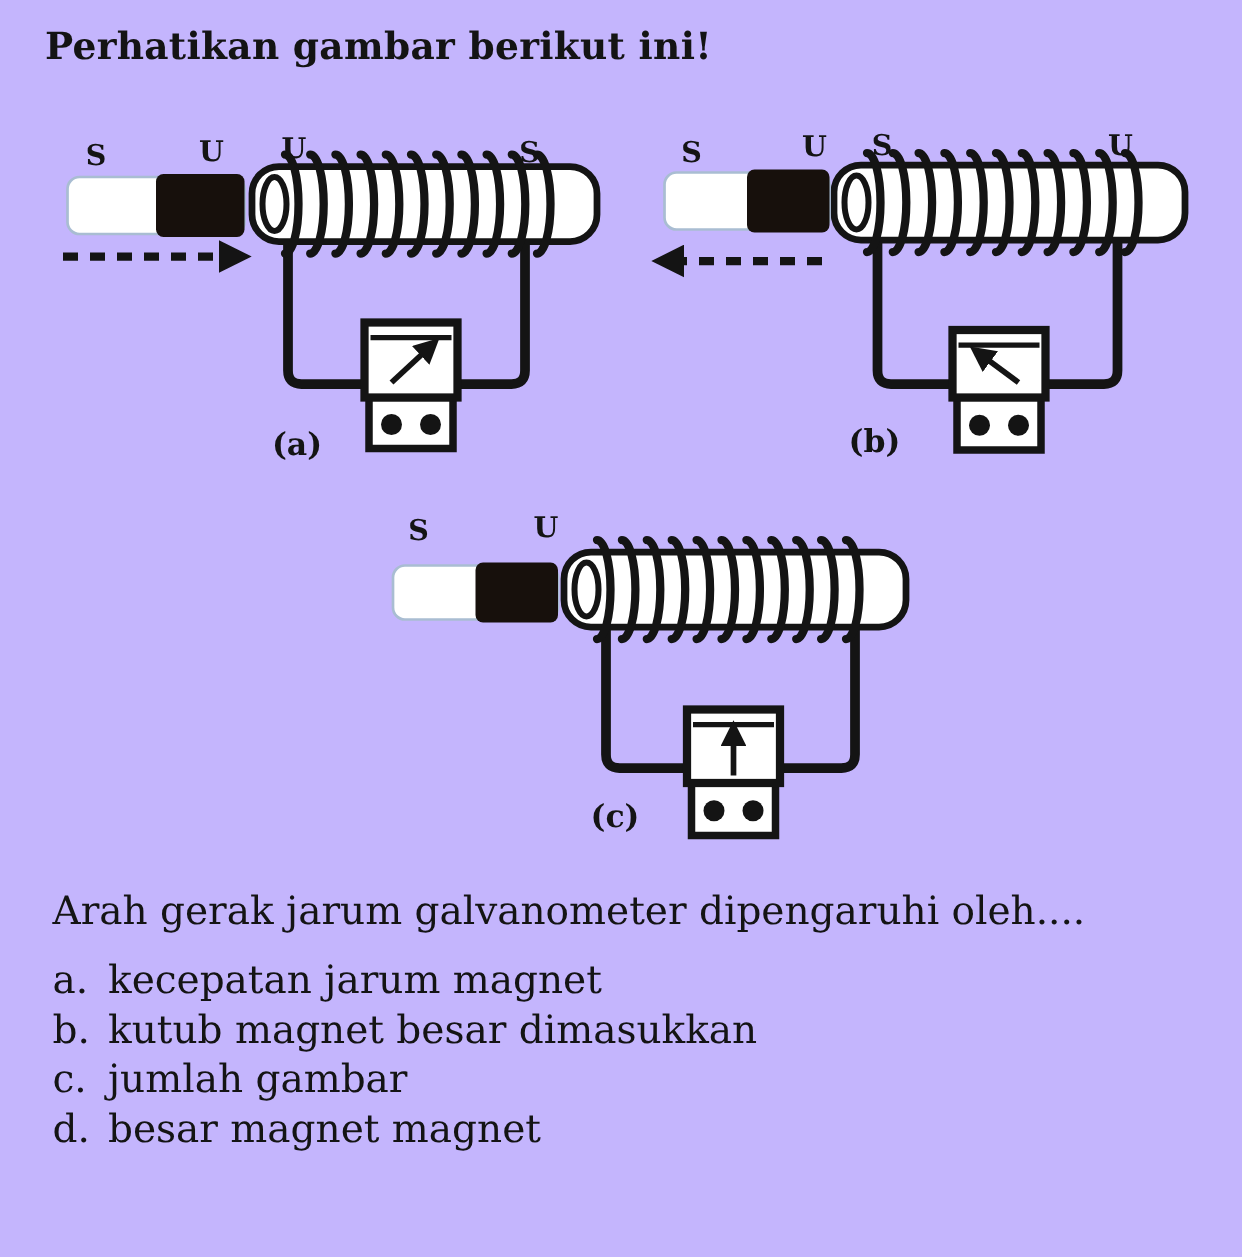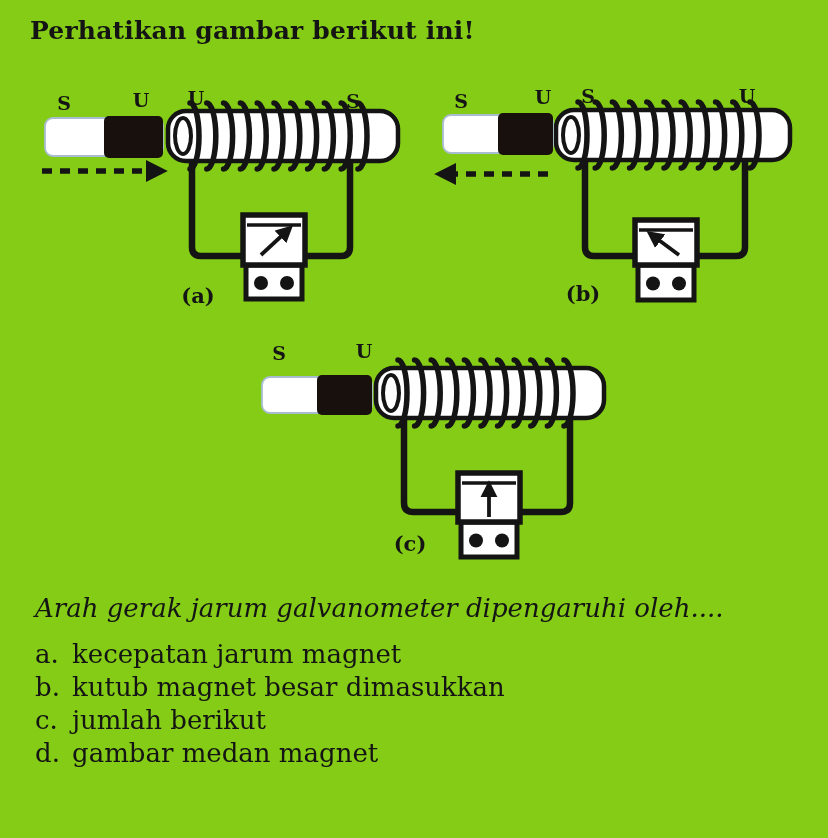--- a/index.html
+++ b/index.html
@@ -1,33 +1,33 @@
 <!DOCTYPE html>
 <html><head>
 <meta charset="utf-8">
 <style>
   html,body{margin:0;padding:0;background:#ffffff;}
   .page{
-    position:relative;width:828px;height:838px;background:#84cc16;
+    position:relative;width:828px;height:838px;background:#c4b5fd;
     font-family:"DejaVu Serif", serif;color:#141414;overflow:hidden;
   }
   .title{
     position:absolute;left:30px;top:16px;margin:0;
     font-size:25px;font-weight:600;letter-spacing:0.2px;
   }
   .diagram{position:absolute;}
   .diagram svg{display:block;width:100%;height:100%;font-family:"DejaVu Serif", serif;}
   #diag-a{left:20px;top:82px;width:404px;height:234px;}
   #diag-b{left:426px;top:82px;width:404px;height:234px;}
   #diag-c{left:224px;top:338px;width:404px;height:234px;}
   .qa{
     position:absolute;left:35px;top:592px;width:775px;
     font-size:26px;line-height:33px;
   }
-  .question{margin:0;font-style:italic;}
+  .question{margin:0;}
   .options{margin:13px 0 0 0;padding:0;list-style:none;}
   .option{display:flex;align-items:baseline;}
   .opt-letter{flex:0 0 37px;}
   .opt-text{flex:1;}
 </style>
 </head>
 <body>
 
 <div class="page">
 
@@ -184,22 +184,22 @@
       <li class="option">
         <span class="opt-letter">a.</span>
         <span class="opt-text">kecepatan jarum magnet</span>
       </li>
       <li class="option">
         <span class="opt-letter">b.</span>
         <span class="opt-text">kutub magnet besar dimasukkan</span>
       </li>
       <li class="option">
         <span class="opt-letter">c.</span>
-        <span class="opt-text">jumlah berikut</span>
+        <span class="opt-text">jumlah gambar</span>
       </li>
       <li class="option">
         <span class="opt-letter">d.</span>
-        <span class="opt-text">gambar medan magnet</span>
+        <span class="opt-text">besar magnet magnet</span>
       </li>
     </ul>
   </div>
 
 </div>
 
 </body></html>

